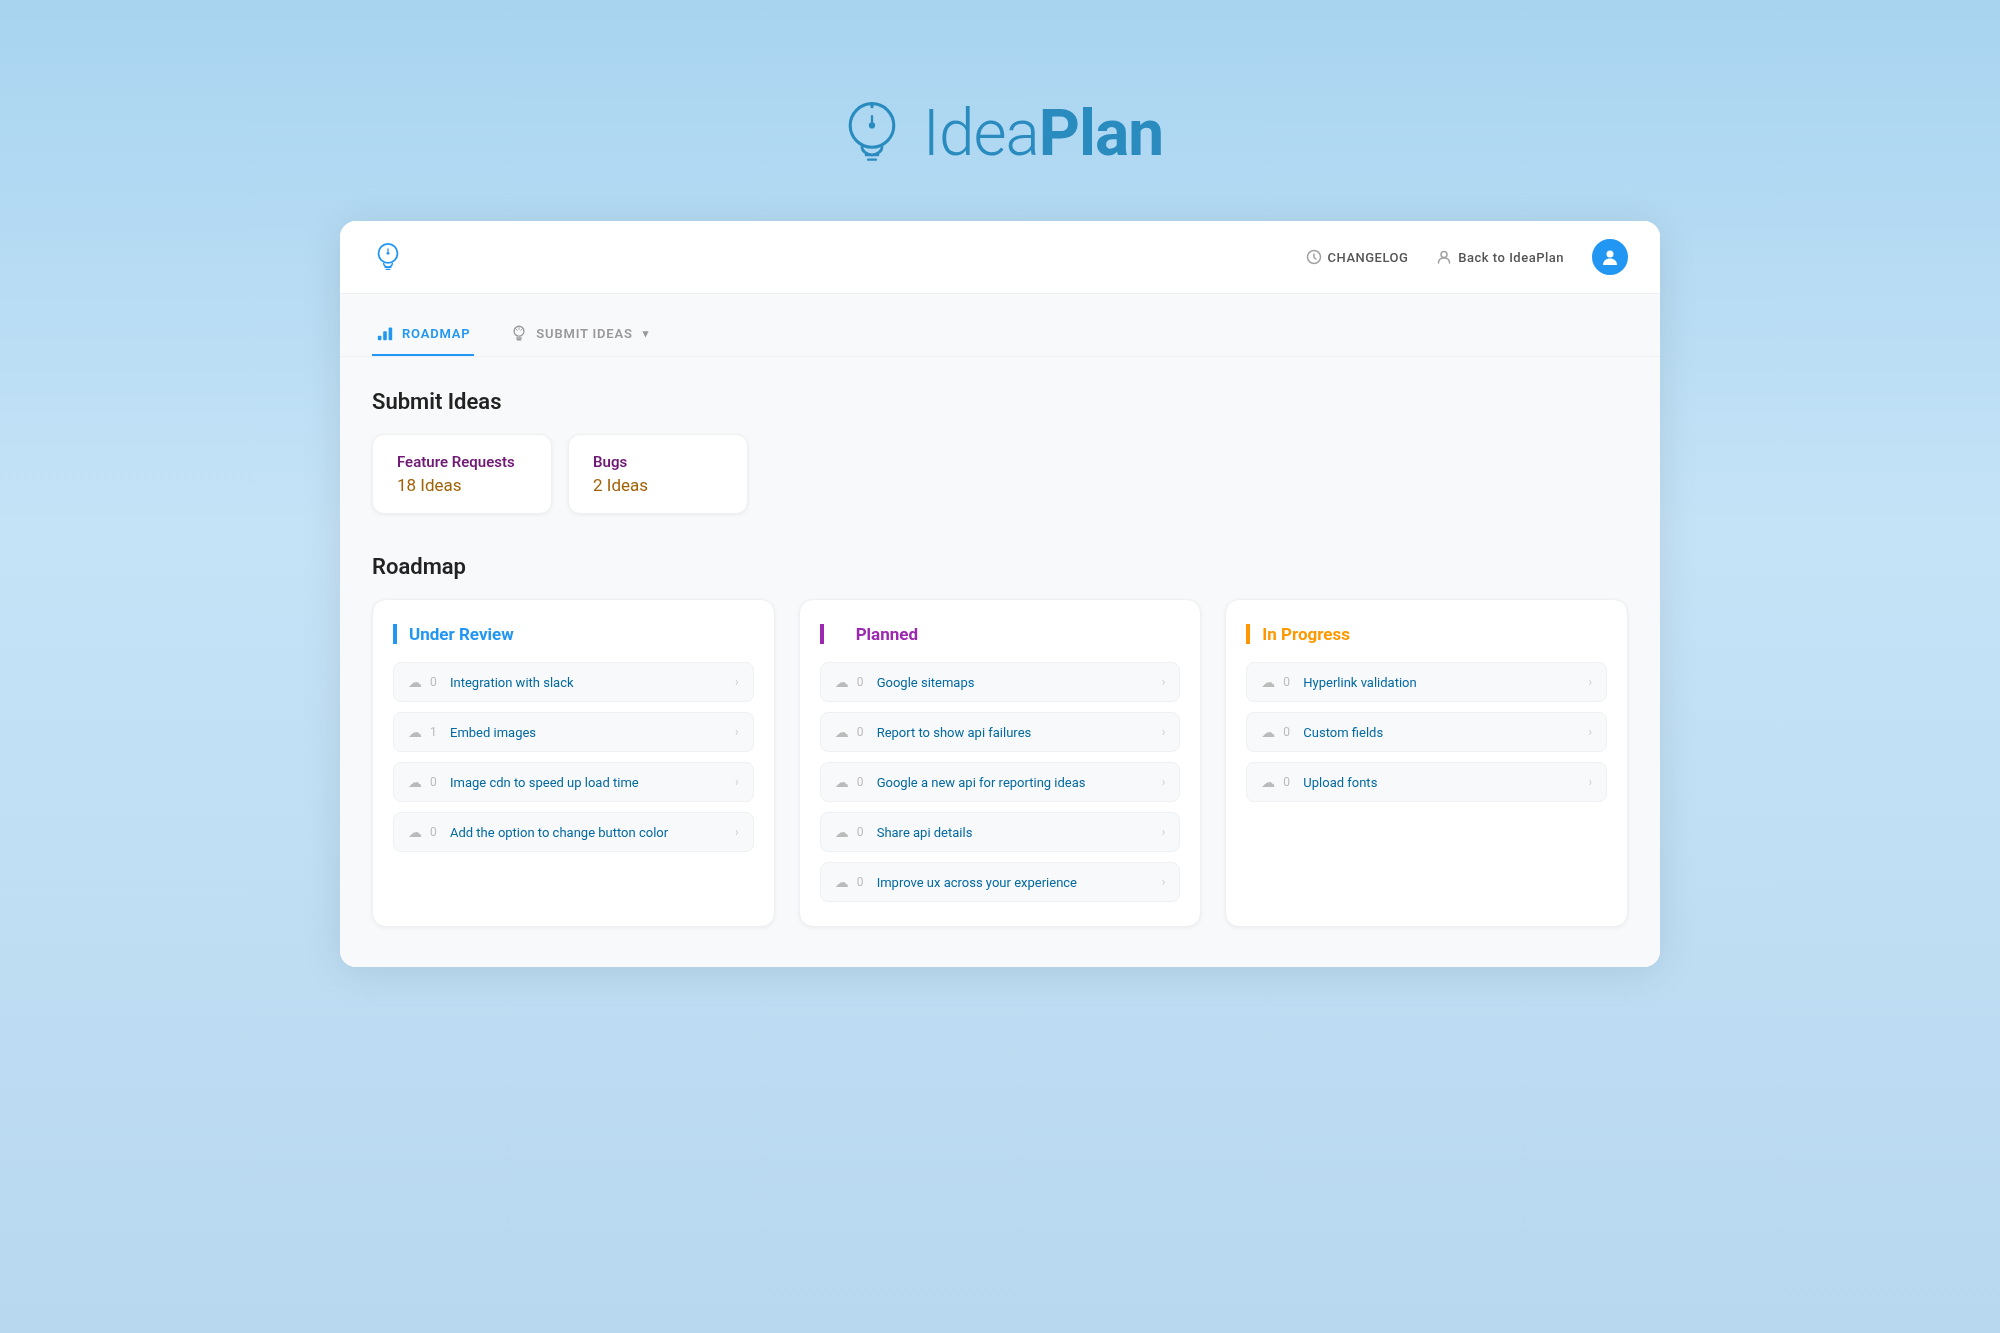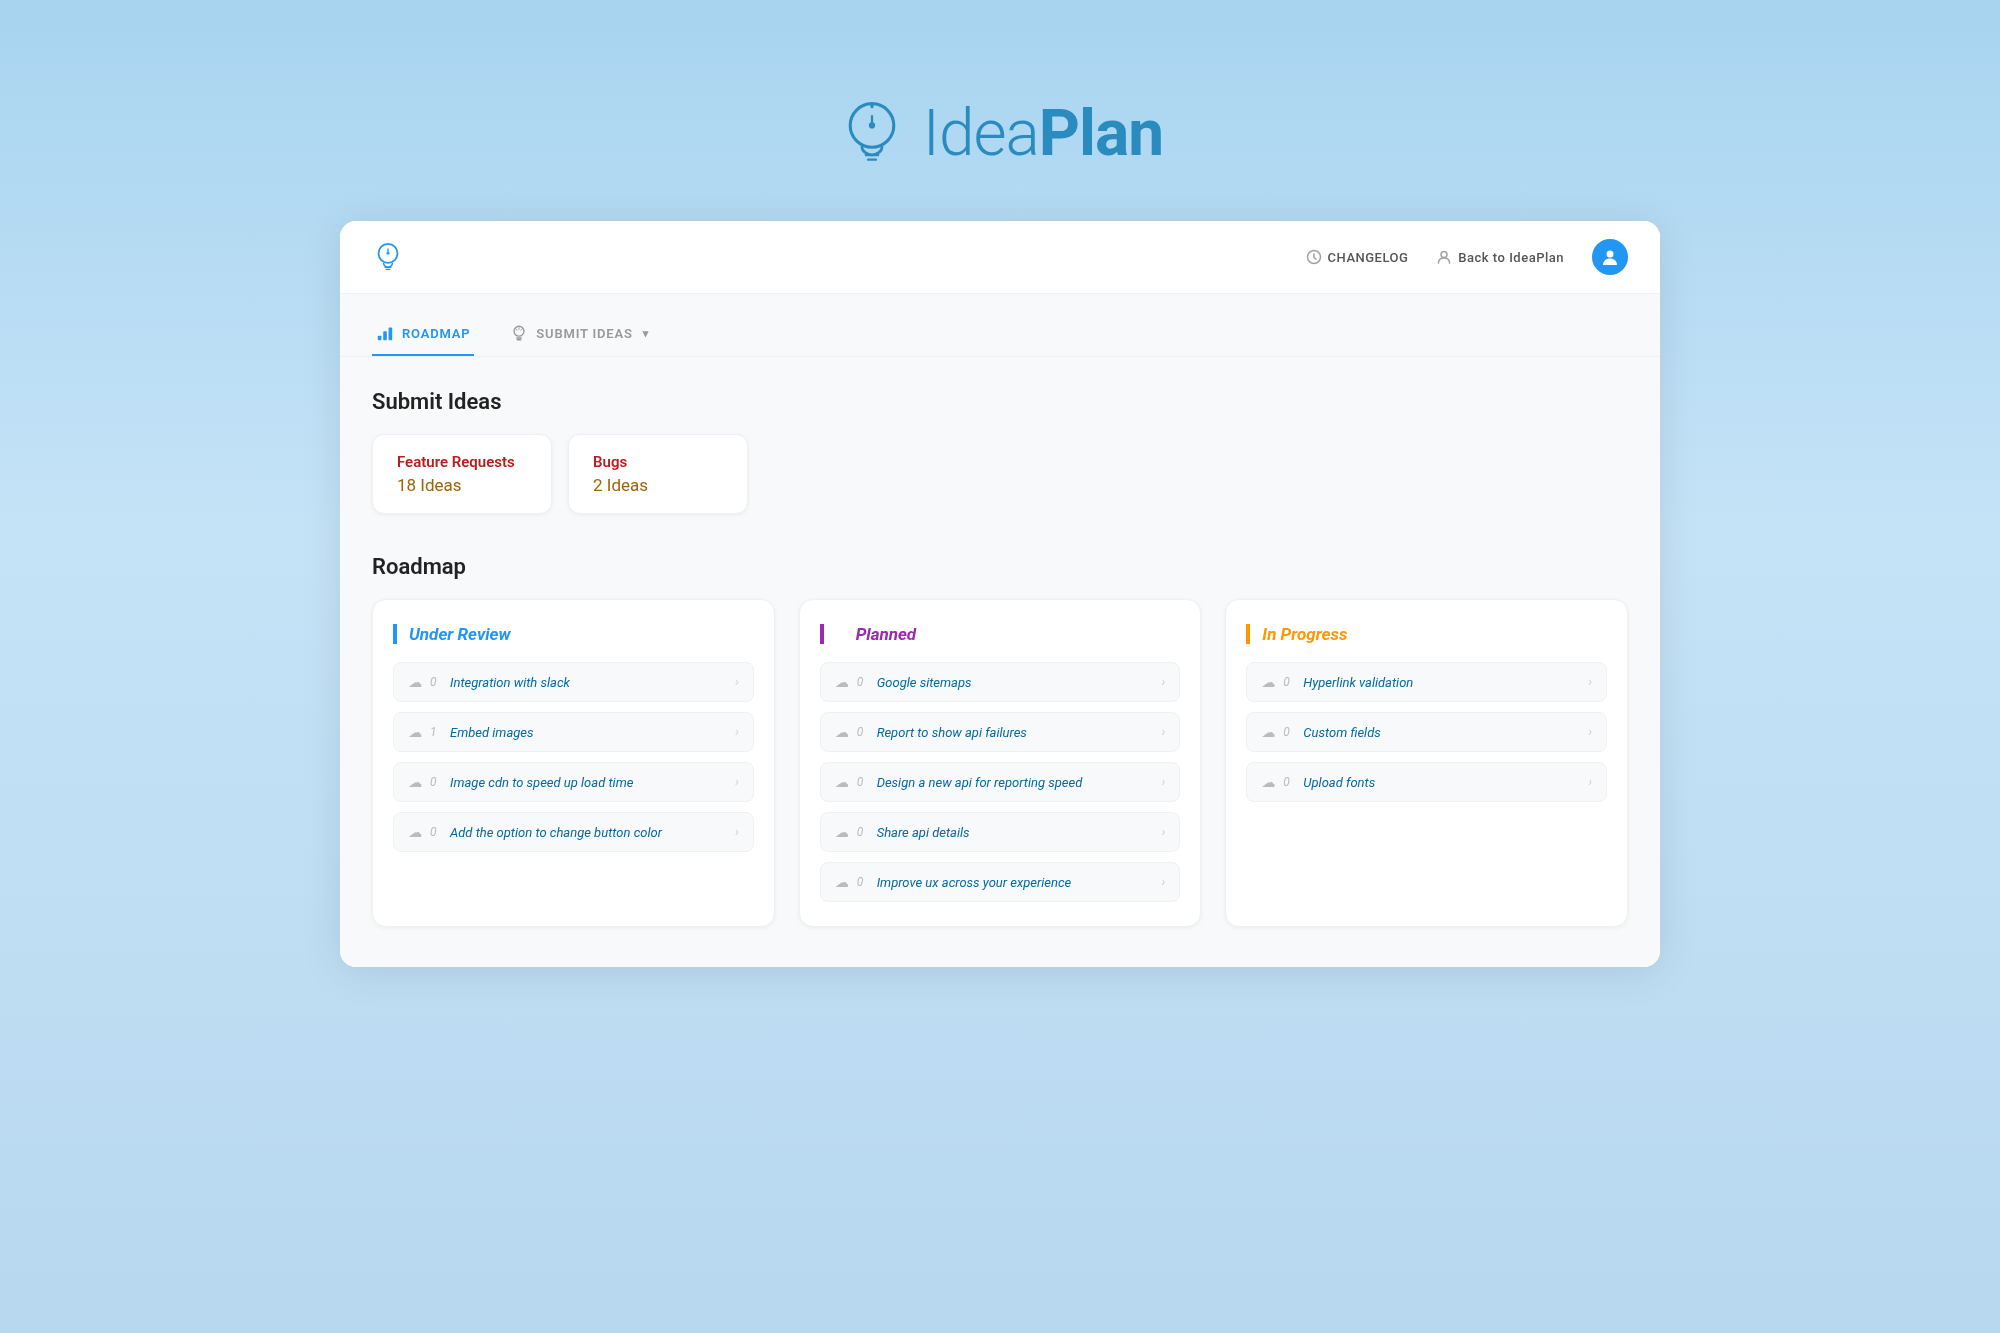--- a/index.html
+++ b/index.html
@@ -169,42 +169,41 @@
       padding: 18px 24px;
       min-width: 180px;
       cursor: pointer;
       box-shadow: 0 1px 4px rgba(0,0,0,0.06);
       border: 1px solid #eef0f3;
     }
 
     .idea-card-title {
       font-size: 15px;
       font-weight: 600;
-      color: #b91c1c;
+      color: #701a75;
       margin-bottom: 4px;
     }
 
     .idea-card-count {
       font-size: 17px;
       color: #a16207;
     }
 
     
     .roadmap-title {
       font-size: 22px;
       font-weight: 600;
       color: #222;
       margin-bottom: 20px;
     }
 
     .roadmap-columns {
       display: grid;
       grid-template-columns: 1fr 1fr 1fr;
       gap: 24px;
-      font-style: italic;
     }
 
     .roadmap-col {
       background: #fff;
       border-radius: 14px;
       padding: 24px 20px;
       box-shadow: 0 1px 4px rgba(0,0,0,0.06);
       border: 1px solid #eef0f3;
     }
 
@@ -400,21 +399,21 @@
           </div>
           <div class="roadmap-item">
             <span class="item-icon">☁</span>
             <span class="item-vote">0</span>
             <span class="item-label">Report to show api failures</span>
             <span class="item-chevron">›</span>
           </div>
           <div class="roadmap-item">
             <span class="item-icon">☁</span>
             <span class="item-vote">0</span>
-            <span class="item-label">Design a new api for reporting speed</span>
+            <span class="item-label">Google a new api for reporting ideas</span>
             <span class="item-chevron">›</span>
           </div>
           <div class="roadmap-item">
             <span class="item-icon">☁</span>
             <span class="item-vote">0</span>
             <span class="item-label">Share api details</span>
             <span class="item-chevron">›</span>
           </div>
           <div class="roadmap-item">
             <span class="item-icon">☁</span>

